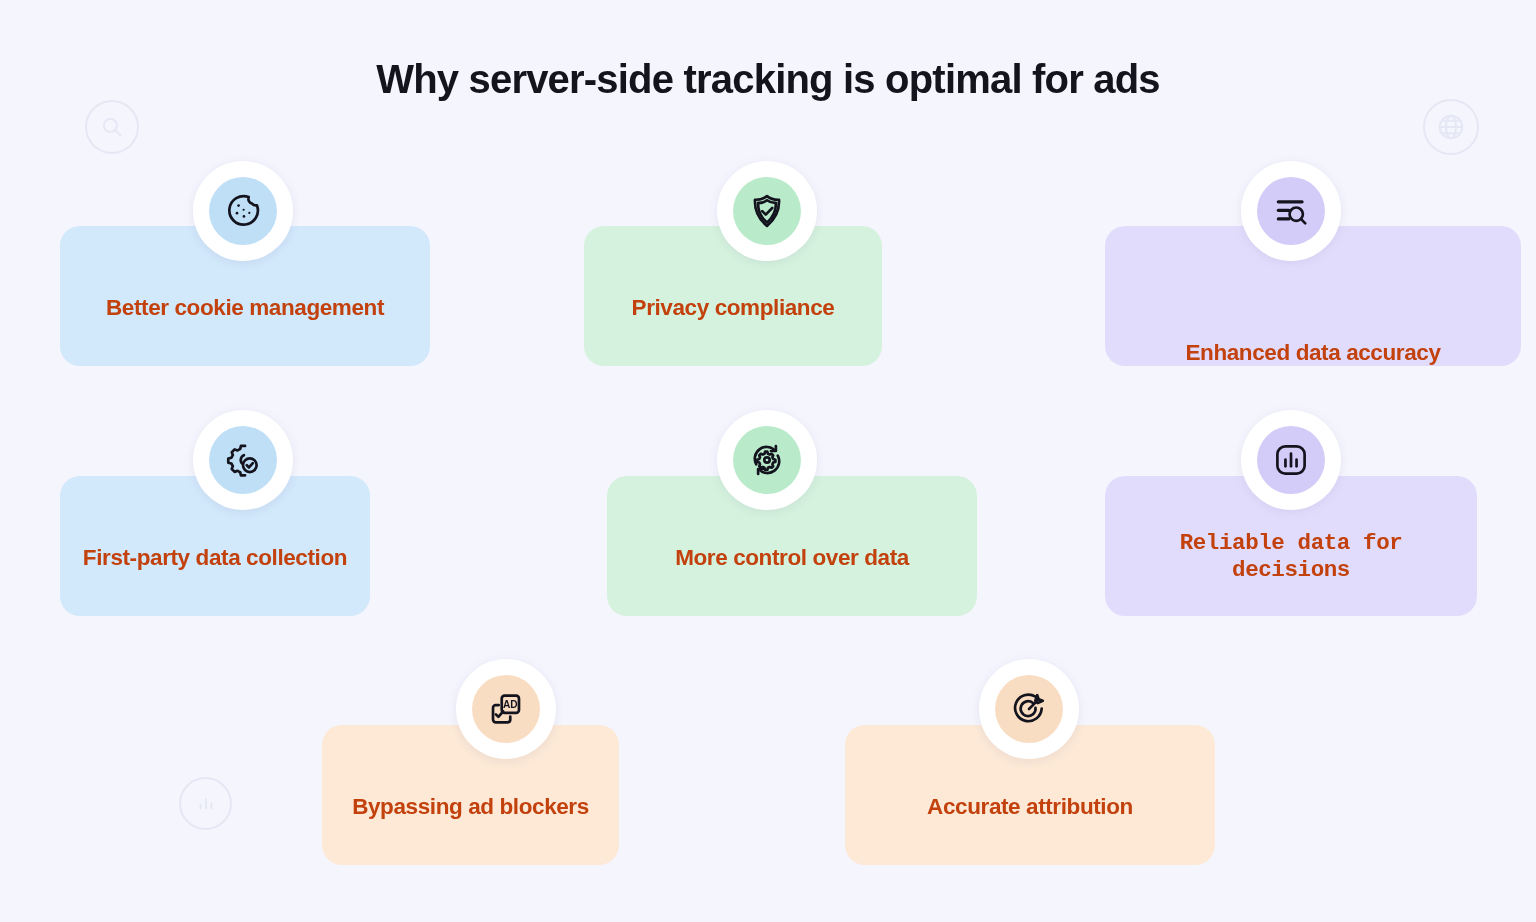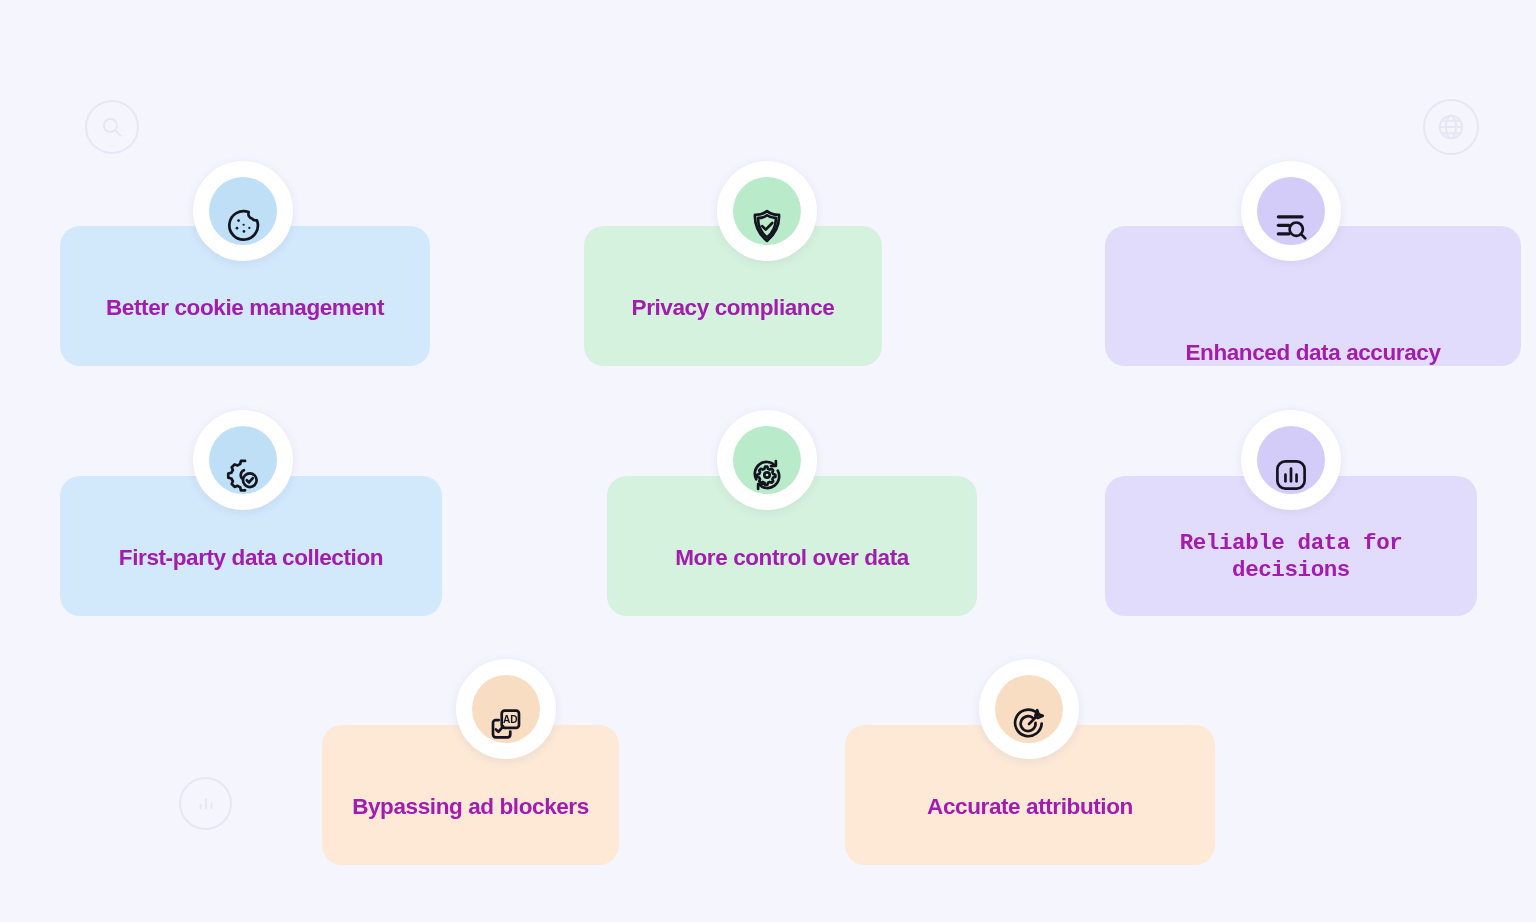--- a/index.html
+++ b/index.html
@@ -55,21 +55,21 @@
     position: absolute;
     border-radius: 20px;
     display: flex;
     align-items: center;
     justify-content: center;
   }
 
   .card-label {
     font-size: 22.5px;
     font-weight: bold;
-    color: #a21caf;
+    color: #c2410c;
     letter-spacing: -0.4px;
     text-align: center;
     margin-top: 22px;
     padding: 0 14px;
     line-height: 1.2;
   }
 
   
   .badge {
     position: absolute;
@@ -82,21 +82,21 @@
     justify-content: center;
     box-shadow: 0 2px 10px rgba(90, 90, 140, 0.10);
     z-index: 3;
   }
 
   .badge-disc {
     width: 68px;
     height: 68px;
     border-radius: 50%;
     display: flex;
-    align-items: flex-end;
+    align-items: center;
     justify-content: center;
   }
 
   .badge-disc svg {
     display: block;
     width: 38px;
     height: 38px;
     stroke: #14141e;
     stroke-width: 1.7;
     stroke-linecap: round;
@@ -127,20 +127,21 @@
   </div>
 
   <div class="deco deco-chart">
     <svg viewBox="0 0 24 24" width="26" height="26" fill="none" stroke="currentColor" stroke-width="1.8" stroke-linecap="round">
       <line x1="7" y1="16" x2="7" y2="12.5"></line>
       <line x1="12" y1="16" x2="12" y2="7.5"></line>
       <line x1="17" y1="16" x2="17" y2="11"></line>
     </svg>
   </div>
 
+  <h1 class="page-title">Why server-side tracking is optimal for ads</h1>
 
   <div id="cards-layer">
       <div class="card" style="left: 60px; top: 226px; width: 370px; height: 140px; background: rgb(210, 232, 251);">
         <div class="card-label">Better cookie management</div>
       </div>
       <div class="badge" style="left: 193px; top: 161px;">
         <div class="badge-disc" style="background: rgb(191, 223, 247);">
           <svg viewBox="0 0 24 24">
       <path d="M15.6 3.2a9 9 0 1 0 5.2 5.2 3.1 3.1 0 0 1-3.1-1.1 3.1 3.1 0 0 1-2.1-4.1z"></path>
       <circle cx="9.2" cy="8.6" r=".85" fill="#14141e" stroke="none"></circle>
@@ -170,21 +171,21 @@
         <div class="badge-disc" style="background: rgb(211, 203, 248);">
           <svg viewBox="0 0 24 24">
       <line x1="4" y1="6.2" x2="19" y2="6.2" stroke-width="2"></line>
       <line x1="4" y1="11.6" x2="10.6" y2="11.6" stroke-width="2"></line>
       <line x1="4" y1="17" x2="10.6" y2="17" stroke-width="2"></line>
       <circle cx="15.3" cy="14" r="4.2"></circle>
       <line x1="18.4" y1="17.1" x2="21" y2="19.8"></line>
     </svg>
         </div>
       </div>
-      <div class="card" style="left: 60px; top: 476px; width: 382px; height: 140px; background: rgb(210, 232, 251);">
+      <div class="card" style="left: 60px; top: 476px; width: 310px; height: 140px; background: rgb(210, 232, 251);">
         <div class="card-label">First-party data collection</div>
       </div>
       <div class="badge" style="left: 193px; top: 410px;">
         <div class="badge-disc" style="background: rgb(191, 223, 247);">
           <svg viewBox="0 0 24 24">
       <path d="M13.3 3.1h-2.6l-.5 2a7 7 0 0 0-1.6.9L6.7 5.3 4.9 7.1l.7 1.9a7 7 0 0 0-.9 1.6l-2 .5v2.6l2 .5c.2.6.5 1.1.9 1.6l-.7 1.9 1.8 1.8 1.9-.7c.5.4 1 .7 1.6.9l.5 2h2.6"></path>
       <path d="M12.6 9a3.2 3.2 0 0 0-.9 5.4"></path>
       <circle cx="16.3" cy="15.3" r="4.3"></circle>
       <polyline points="14.4 15.3 15.8 16.7 18.2 14"></polyline>
     </svg>

